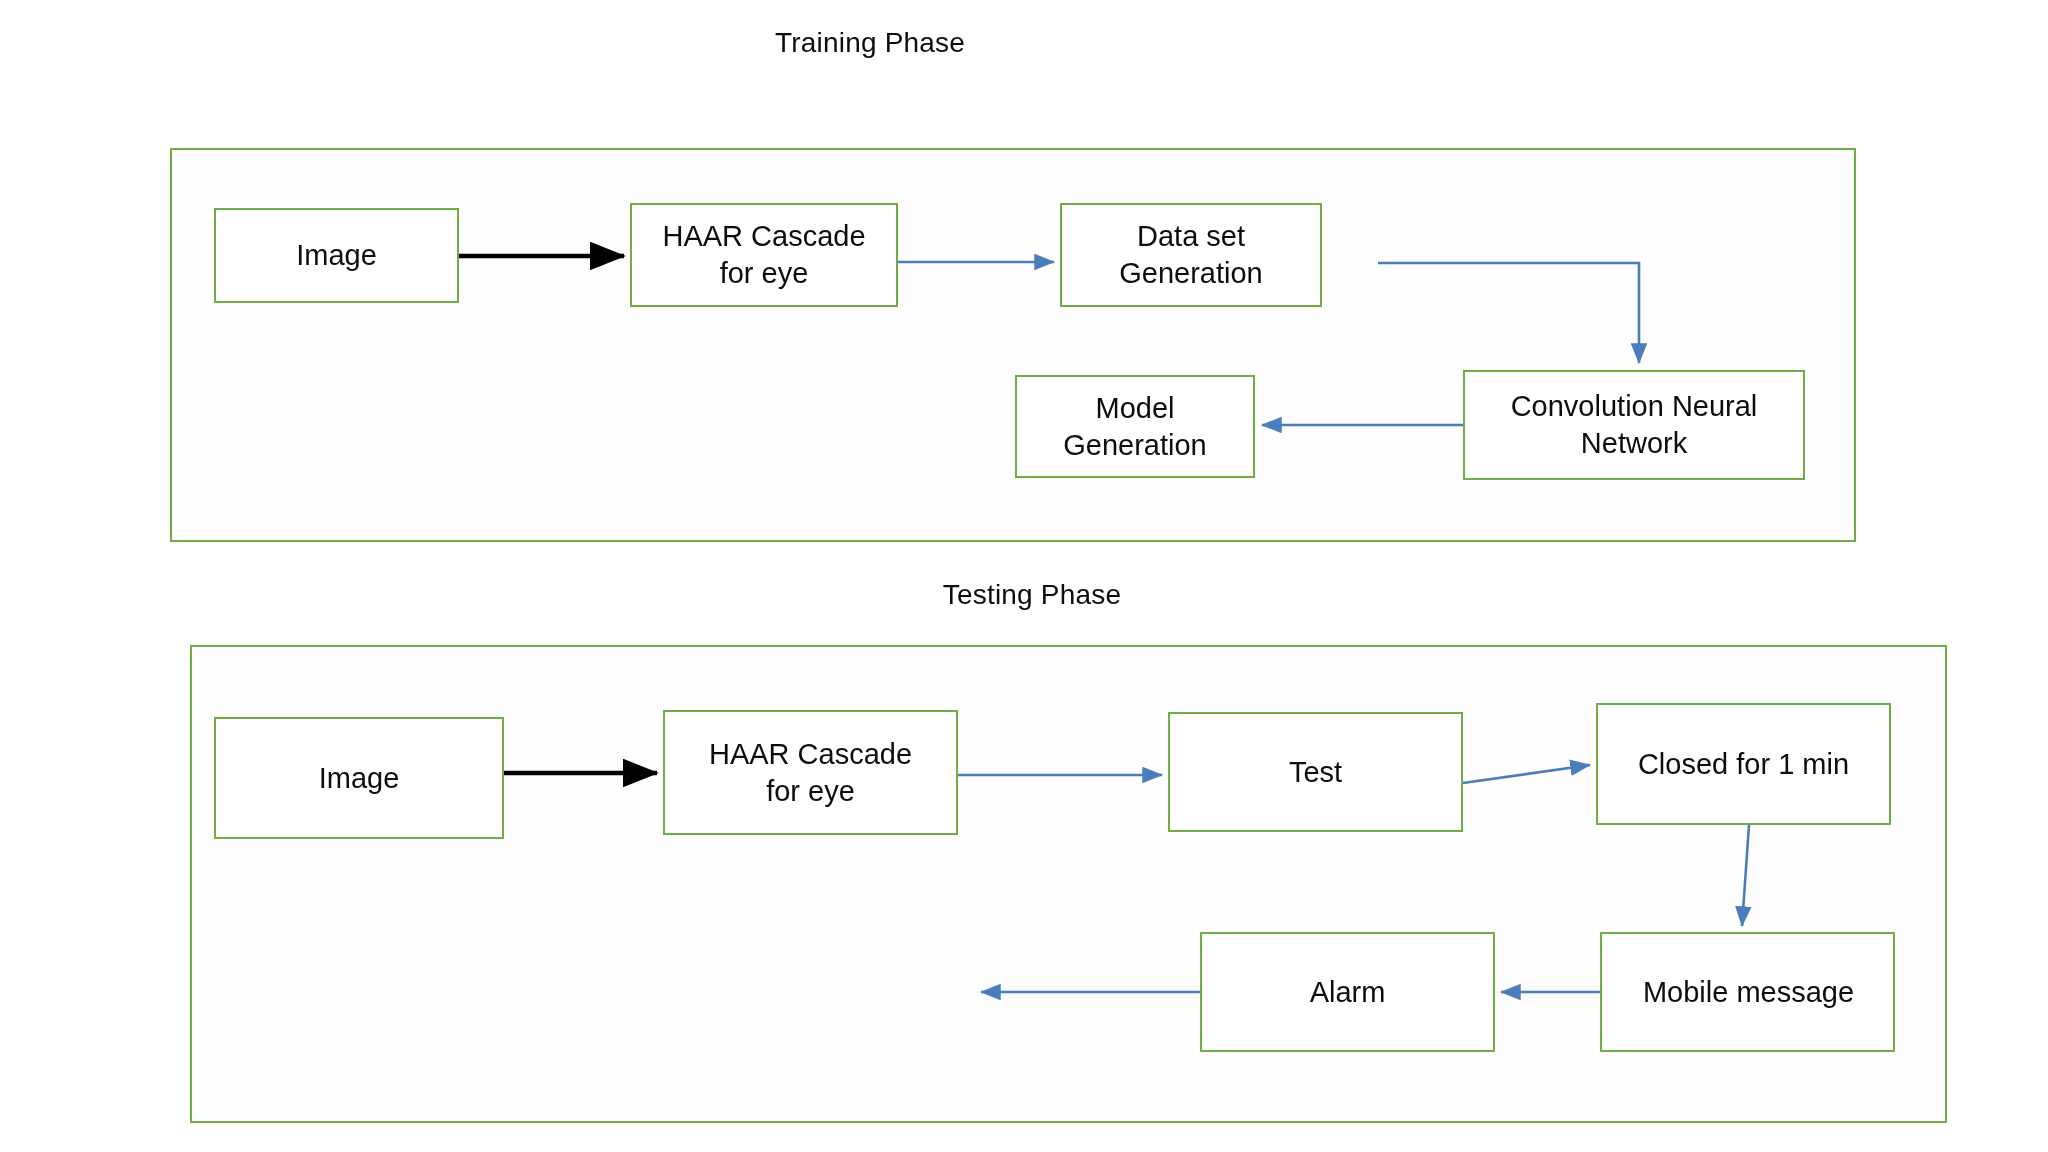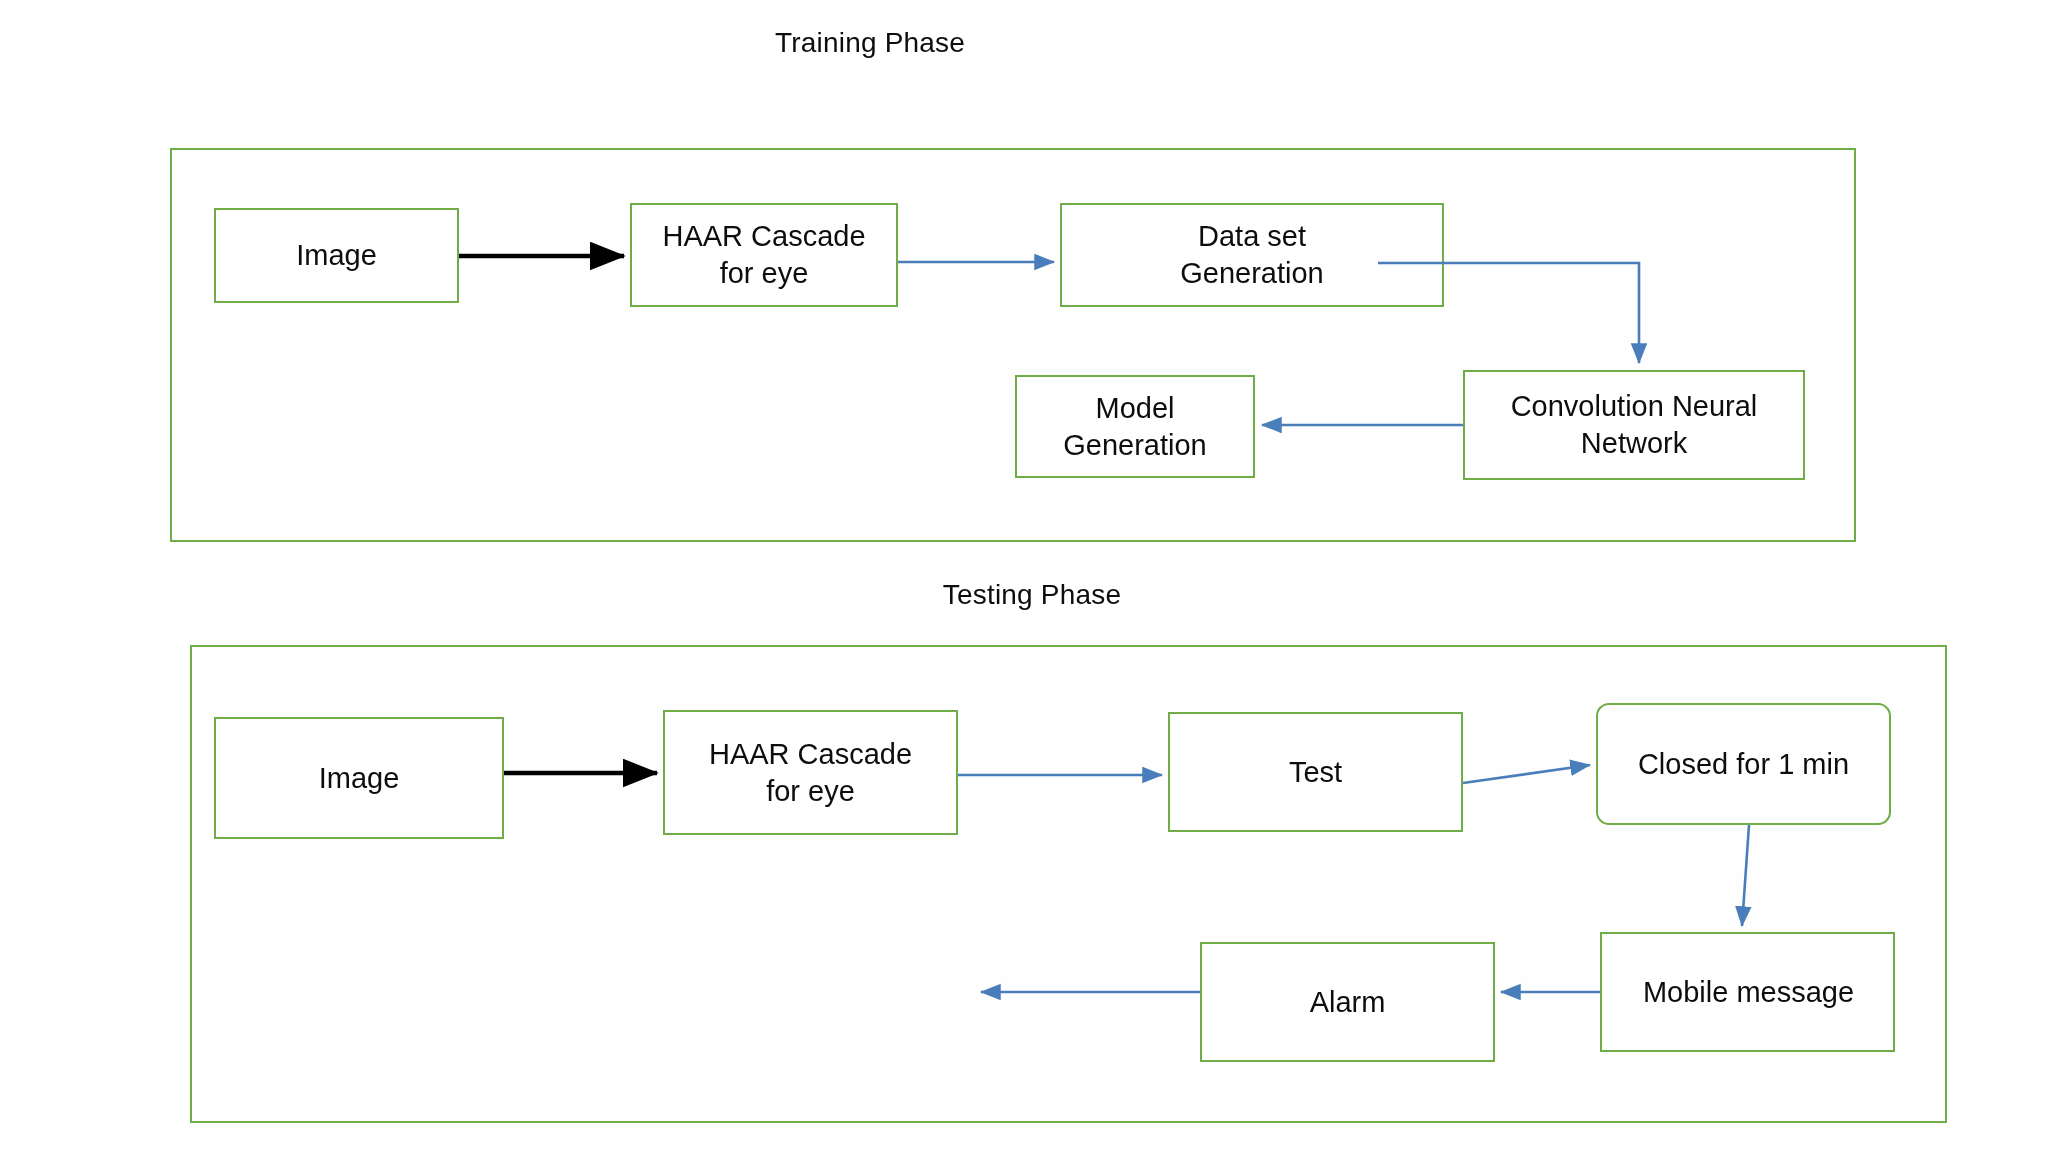--- a/index.html
+++ b/index.html
@@ -84,21 +84,21 @@
 
   <div class="node" style="left:214px; top:208px; width:245px; height:95px;">
     <span class="node-label">Image</span>
   </div>
 
   <div class="node" style="left:630px; top:203px; width:268px; height:104px;">
     <span class="node-label">HAAR Cascade
 for eye</span>
   </div>
 
-  <div class="node" style="left:1060px; top:203px; width:384px; height:104px;">
+  <div class="node" style="left:1060px; top:203px; width:262px; height:104px;">
     <span class="node-label">Data set
 Generation</span>
   </div>
 
   <div class="node" style="left:1463px; top:370px; width:342px; height:110px;">
     <span class="node-label">Convolution Neural
 Network</span>
   </div>
 
   <div class="node" style="left:1015px; top:375px; width:240px; height:103px;">
@@ -116,29 +116,29 @@
 
   <div class="node" style="left:663px; top:710px; width:295px; height:125px;">
     <span class="node-label">HAAR Cascade
 for eye</span>
   </div>
 
   <div class="node" style="left:1168px; top:712px; width:295px; height:120px;">
     <span class="node-label">Test</span>
   </div>
 
-  <div class="node" style="left:1596px; top:703px; width:295px; height:122px;border-radius:13px;">
+  <div class="node" style="left:1596px; top:703px; width:295px; height:122px;">
     <span class="node-label">Closed for 1 min</span>
   </div>
 
   <div class="node" style="left:1600px; top:932px; width:295px; height:120px;padding-left:8px;">
     <span class="node-label">Mobile message</span>
   </div>
 
-  <div class="node" style="left:1200px; top:932px; width:295px; height:120px;margin-top:10px;">
+  <div class="node" style="left:1200px; top:932px; width:295px; height:120px;">
     <span class="node-label">Alarm</span>
   </div>
 
 
   <svg class="connectors" viewBox="0 0 2048 1152" xmlns="http://www.w3.org/2000/svg">
     <defs>
       <marker id="arrow-black" markerWidth="9" markerHeight="9" refX="7.6" refY="3.2" orient="auto" markerUnits="strokeWidth">
         <path d="M0,0 L8,3.2 L0,6.4 z" fill="#000000"></path>
       </marker>
       <marker id="arrow-blue" markerWidth="9" markerHeight="9" refX="7.6" refY="3.2" orient="auto" markerUnits="strokeWidth">

